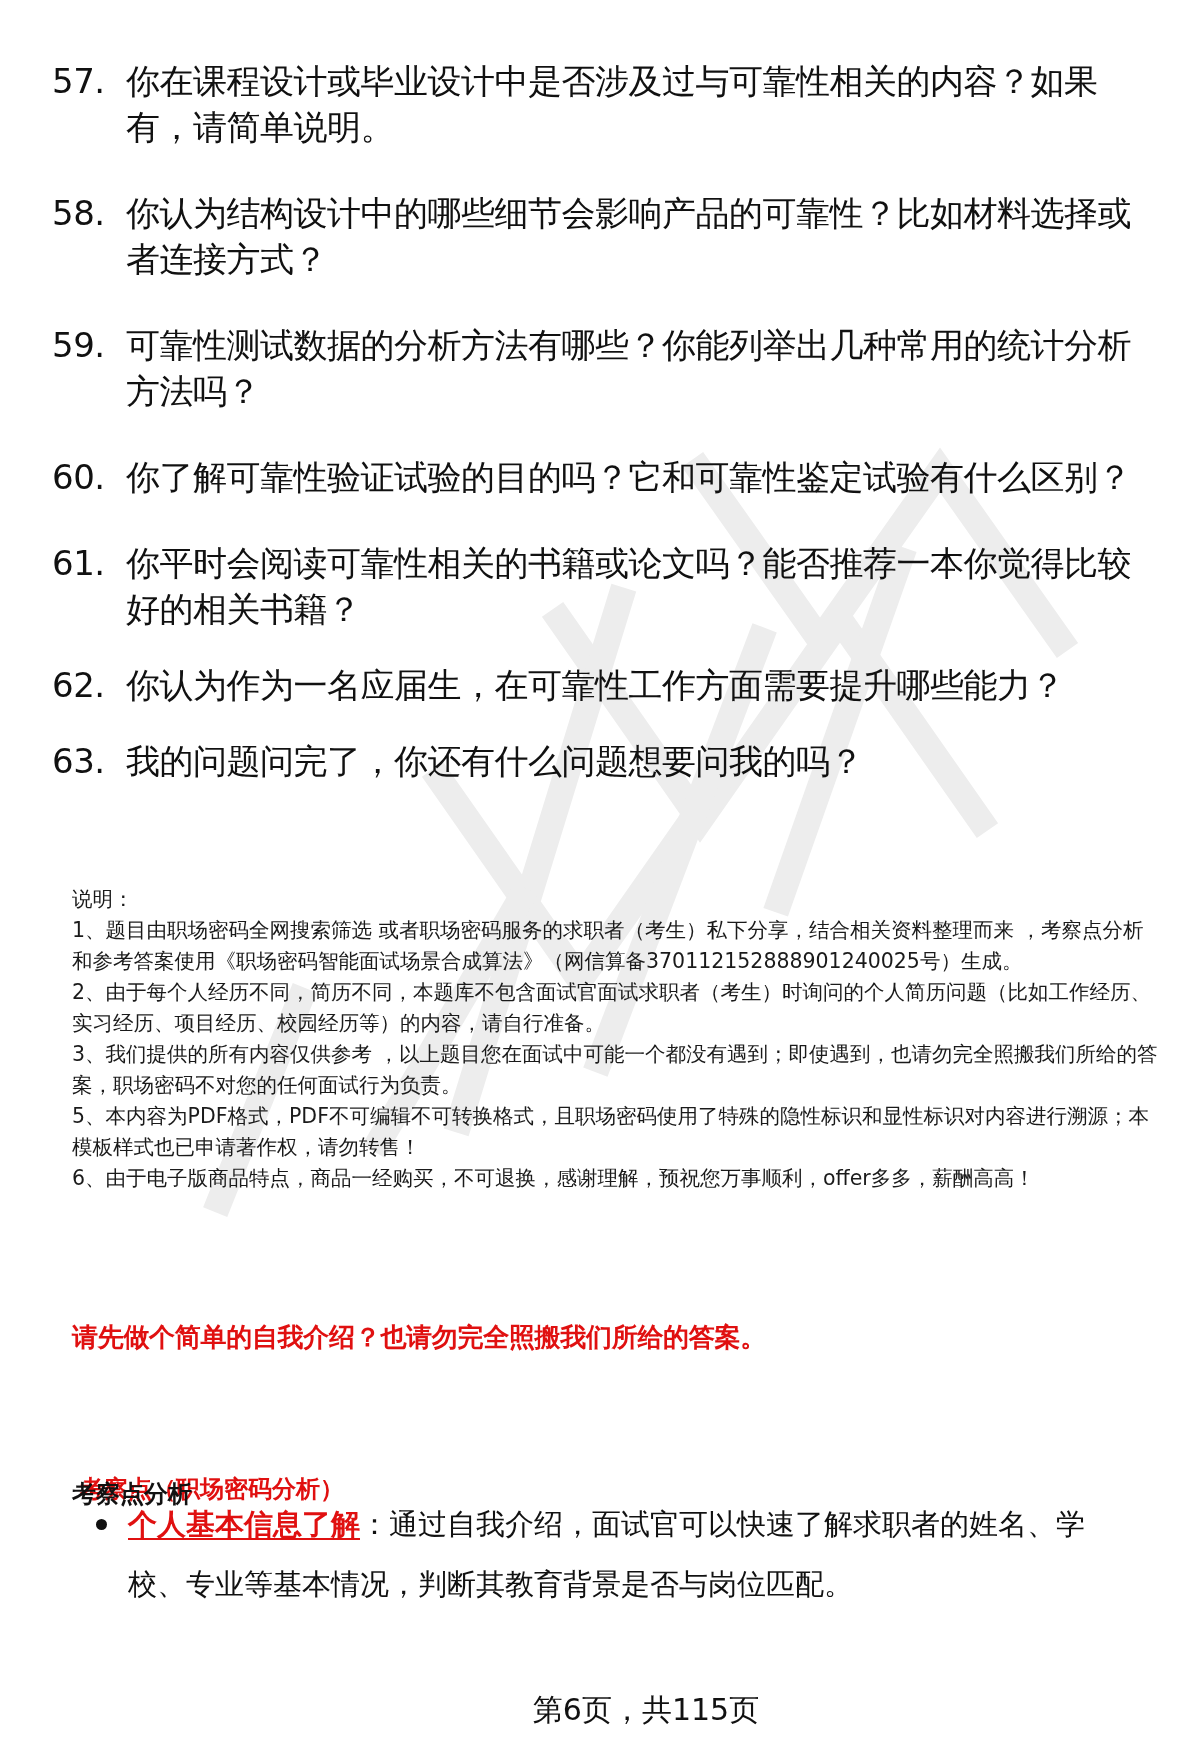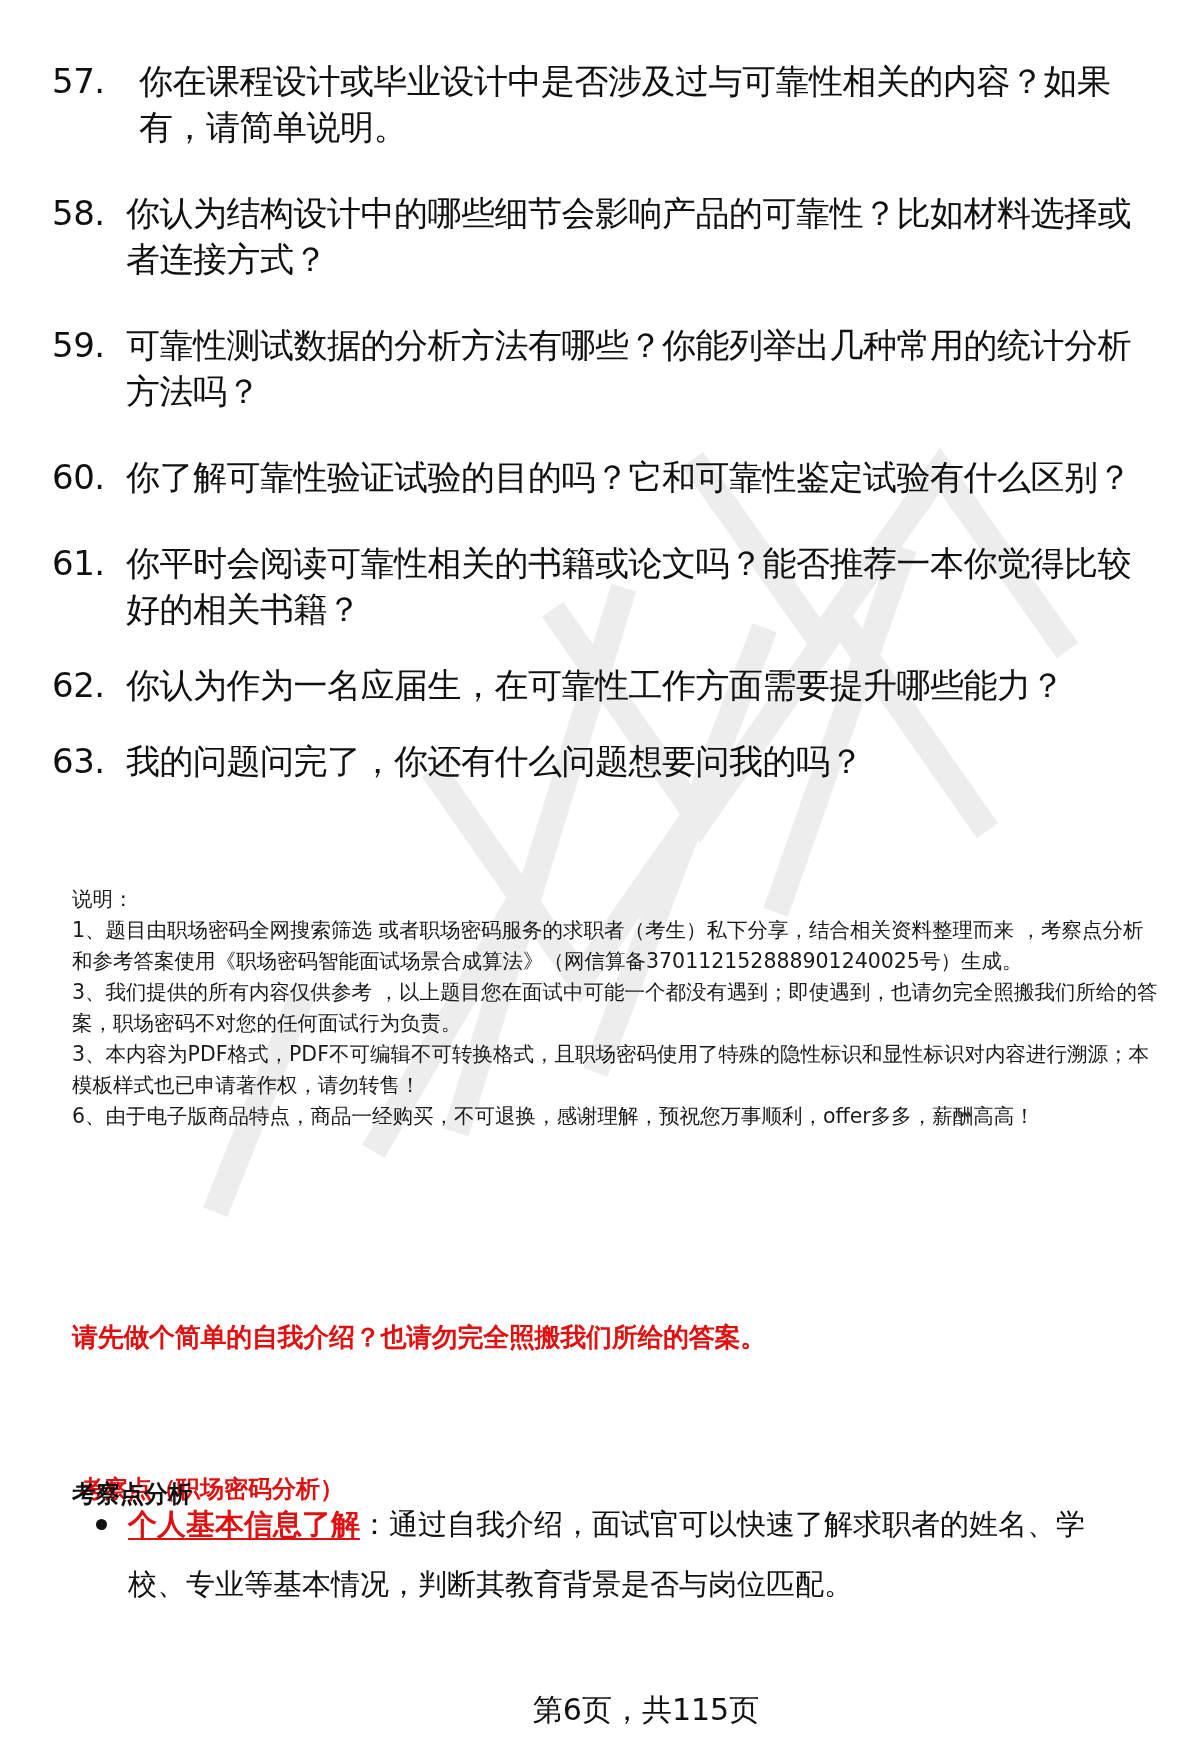--- a/index.html
+++ b/index.html
@@ -154,21 +154,21 @@
     <line x1="760" y1="640" x2="600" y2="1060"></line>
     <line x1="900" y1="560" x2="780" y2="900"></line>
     <line x1="520" y1="900" x2="380" y2="1140"></line>
     <line x1="300" y1="1000" x2="220" y2="1200"></line>
   </g>
 </svg>
 
 <div class="content">
 
   <ol class="q-list">
-    <li class="q-item" style="margin-bottom:40px;gap:13px;">
+    <li class="q-item" style="margin-bottom:40px;">
       <span class="q-num">57.</span>
       <span class="q-text">你在课程设计或毕业设计中是否涉及过与可靠性相关的内容？如果有，请简单说明。</span>
     </li>
     <li class="q-item" style="margin-bottom:40px;">
       <span class="q-num">58.</span>
       <span class="q-text">你认为结构设计中的哪些细节会影响产品的可靠性？比如材料选择或者连接方式？</span>
     </li>
     <li class="q-item" style="margin-bottom:40px;">
       <span class="q-num">59.</span>
       <span class="q-text">可靠性测试数据的分析方法有哪些？你能列举出几种常用的统计分析方法吗？</span>
@@ -187,22 +187,23 @@
     </li>
     <li class="q-item">
       <span class="q-num">63.</span>
       <span class="q-text">我的问题问完了，你还有什么问题想要问我的吗？</span>
     </li>
   </ol>
 
   <div class="notes">
     <p>说明：</p>
     <p>1、题目由职场密码全网搜索筛选 或者职场密码服务的求职者（考生）私下分享，结合相关资料整理而来 ，考察点分析和参考答案使用《职场密码智能面试场景合成算法》（网信算备370112152888901240025号）生成。</p>
+    <p>2、由于每个人经历不同，简历不同，本题库不包含面试官面试求职者（考生）时询问的个人简历问题（比如工作经历、实习经历、项目经历、校园经历等）的内容，请自行准备。</p>
     <p>3、我们提供的所有内容仅供参考 ，以上题目您在面试中可能一个都没有遇到；即使遇到，也请勿完全照搬我们所给的答案，职场密码不对您的任何面试行为负责。</p>
-    <p>3、本内容为PDF格式，PDF不可编辑不可转换格式，且职场密码使用了特殊的隐性标识和显性标识对内容进行溯源；本模板样式也已申请著作权，请勿转售！</p>
+    <p>5、本内容为PDF格式，PDF不可编辑不可转换格式，且职场密码使用了特殊的隐性标识和显性标识对内容进行溯源；本模板样式也已申请著作权，请勿转售！</p>
     <p>6、由于电子版商品特点，商品一经购买，不可退换，感谢理解，预祝您万事顺利，offer多多，薪酬高高！</p>
   </div>
 
   <h2 class="red-q">请先做个简单的自我介绍？也请勿完全照搬我们所给的答案。</h2>
   <h3 class="red-sub">考察点（职场密码分析）</h3>
   <h2 class="section-title">考察点分析</h2>
 
   <ul class="bullet-list">
     <li class="bullet-item">
       <span class="bullet-dot">

